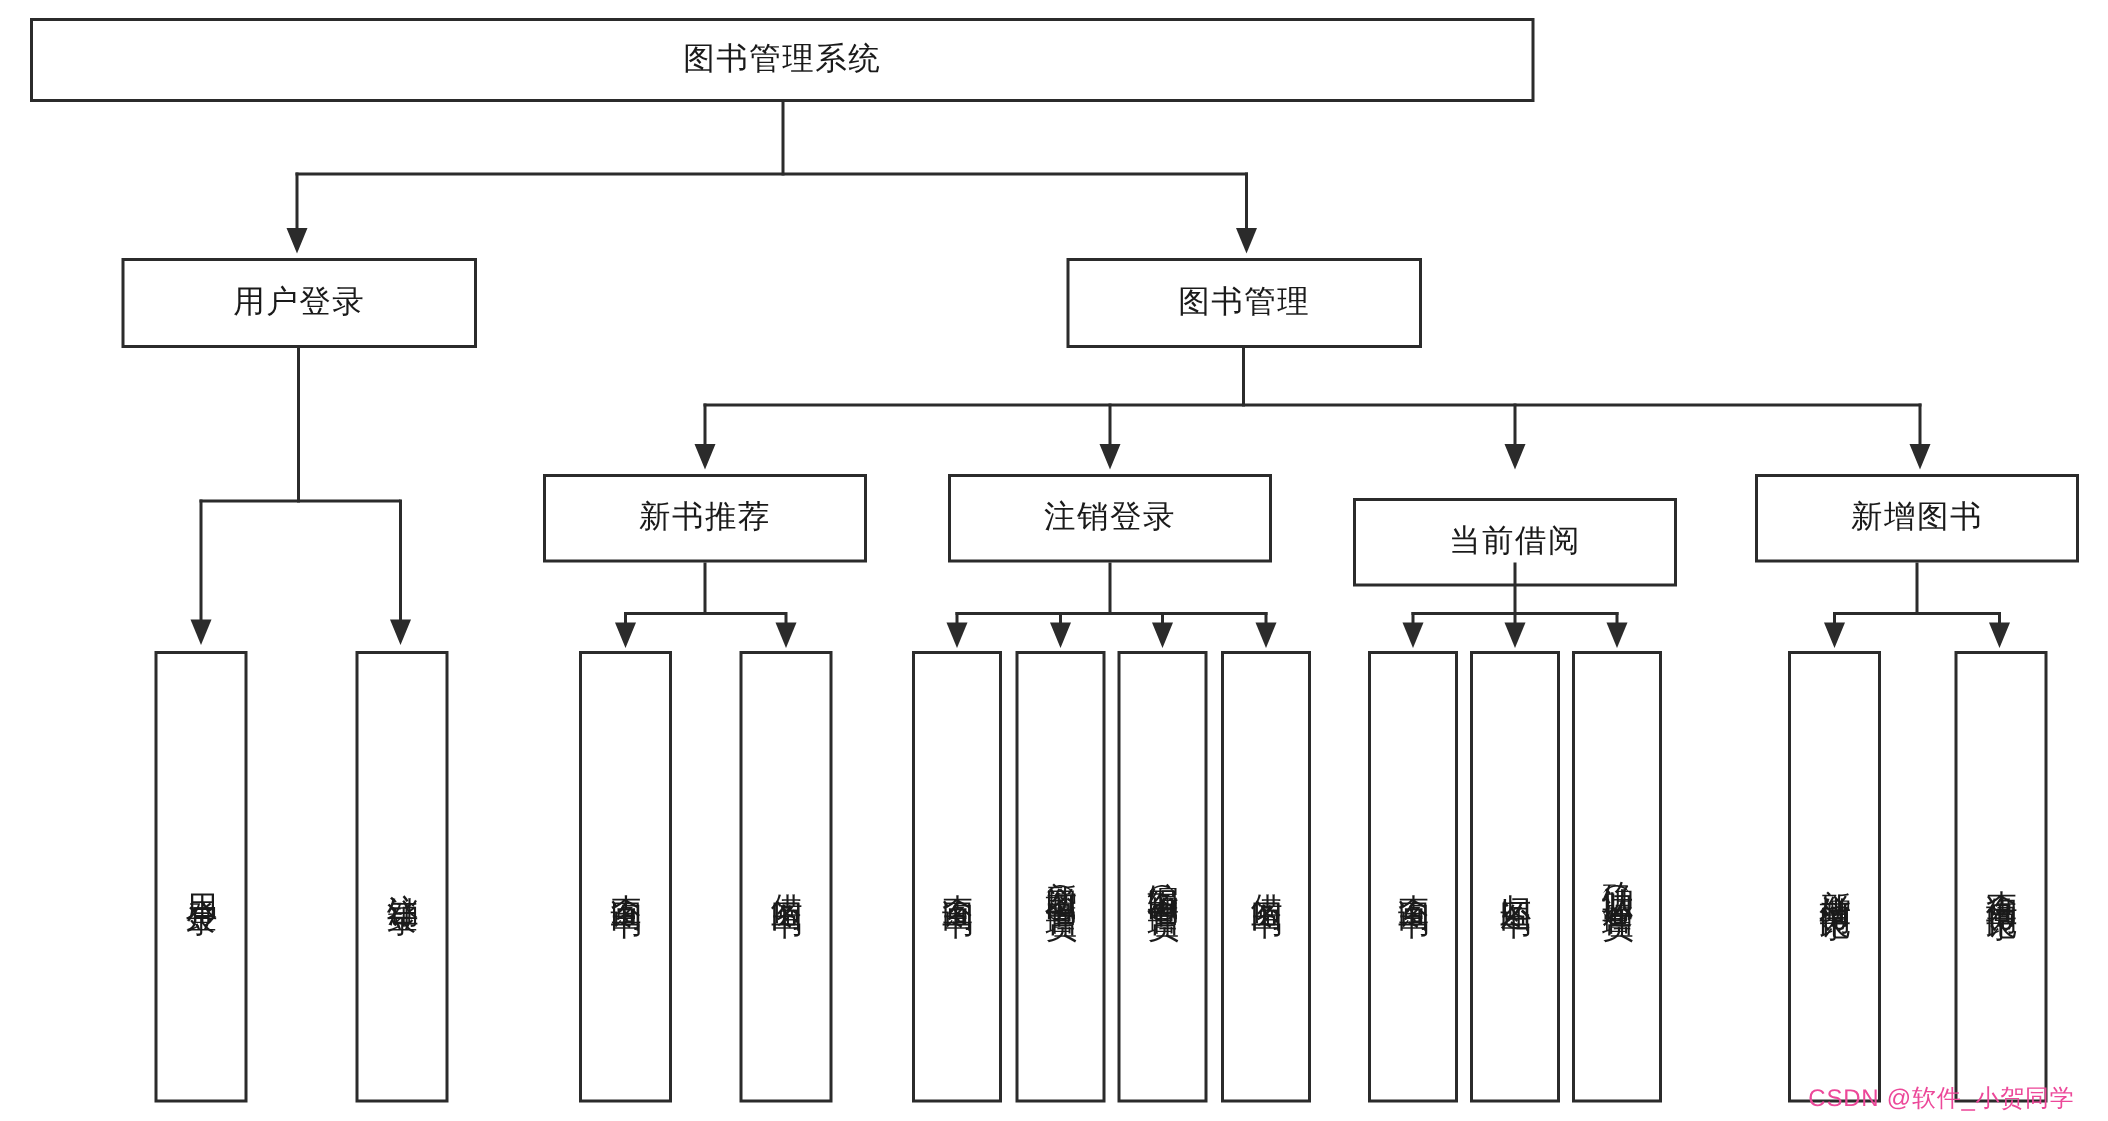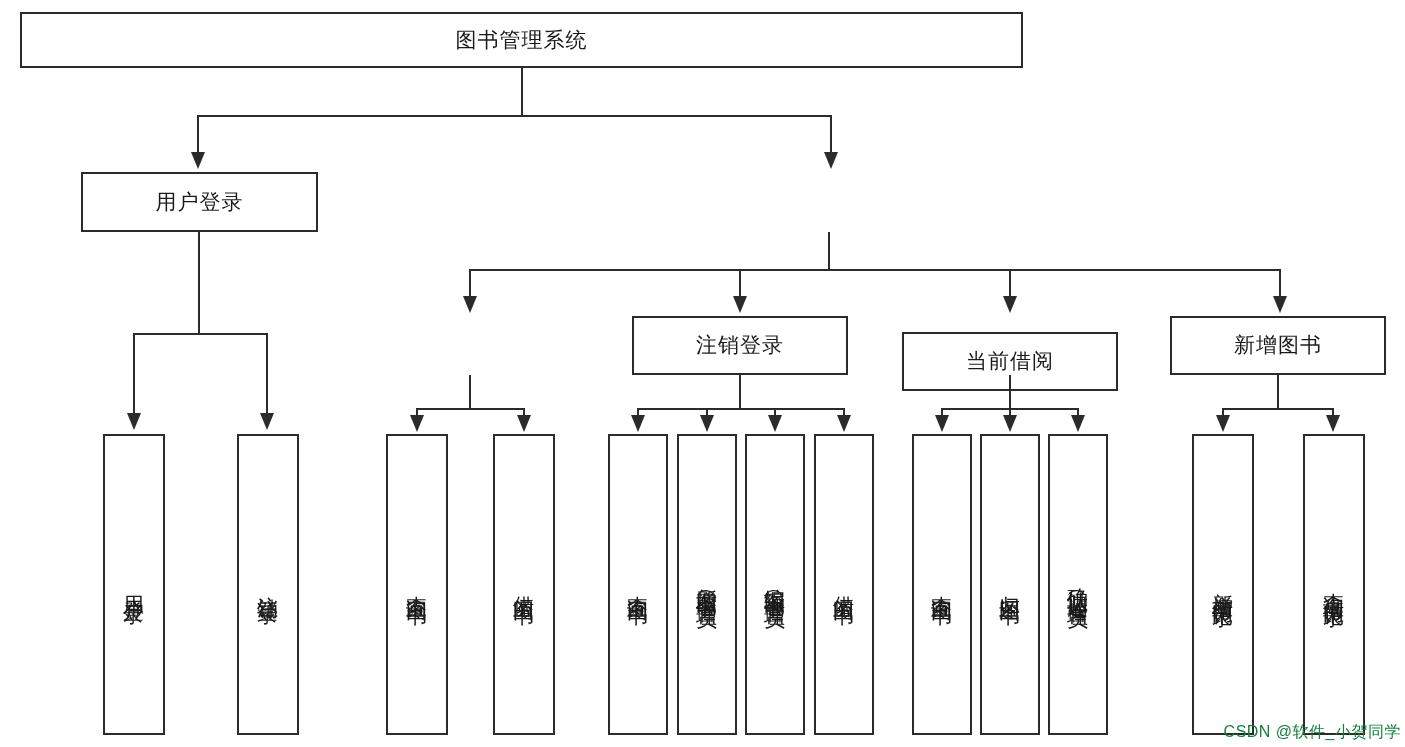--- a/index.html
+++ b/index.html
@@ -63,24 +63,24 @@
     position: absolute;
     width: 0;
     height: 0;
     border-left: 7px solid transparent;
     border-right: 7px solid transparent;
     border-top: 17px solid #2b2b2b;
   }
 
   #watermark {
     position: absolute;
-    right: 4px;
+    right: 22px;
     bottom: 4px;
     font-size: 16px;
-    color: #15803d;
+    color: #ec4899;
     white-space: nowrap;
     letter-spacing: 0.5px;
     text-align: right;
   }
 </style>
 </head>
 <body>
 
 <div id="canvas">
 
@@ -93,40 +93,46 @@
   <div class="edge h" style="left:197px; top:115px; width:635px; height:2px;"></div>
 
   <div class="edge v" style="left:197px; top:115px; width:2px; height:38px;"></div>
   <div class="arrow" style="left:191px; top:152px;"></div>
 
   <div class="edge v" style="left:830px; top:115px; width:2px; height:38px;"></div>
   <div class="arrow" style="left:824px; top:152px;"></div>
 
   <div class="node horiz" style="left:81px; top:172px; width:237px; height:60px;">
     <span class="label">用户登录</span>
+  </div>
+  <div class="node horiz" style="left:711px; top:172px; width:237px; height:60px;">
+    <span class="label">图书管理</span>
   </div>
 
   <div class="edge v" style="left:198px; top:232px; width:2px; height:103px;"></div>
   <div class="edge h" style="left:133px; top:333px; width:134px; height:2px;"></div>
   <div class="edge v" style="left:133px; top:333px; width:2px; height:81px;"></div>
   <div class="arrow" style="left:127px; top:413px;"></div>
   <div class="edge v" style="left:266px; top:333px; width:2px; height:81px;"></div>
   <div class="arrow" style="left:260px; top:413px;"></div>
 
   <div class="edge v" style="left:828px; top:232px; width:2px; height:39px;"></div>
   <div class="edge h" style="left:469px; top:269px; width:812px; height:2px;"></div>
   <div class="edge v" style="left:469px; top:269px; width:2px; height:28px;"></div>
   <div class="arrow" style="left:463px; top:296px;"></div>
   <div class="edge v" style="left:739px; top:269px; width:2px; height:28px;"></div>
   <div class="arrow" style="left:733px; top:296px;"></div>
   <div class="edge v" style="left:1009px; top:269px; width:2px; height:28px;"></div>
   <div class="arrow" style="left:1003px; top:296px;"></div>
   <div class="edge v" style="left:1279px; top:269px; width:2px; height:28px;"></div>
   <div class="arrow" style="left:1273px; top:296px;"></div>
 
+  <div class="node horiz" style="left:362px; top:316px; width:216px; height:59px;">
+    <span class="label">新书推荐</span>
+  </div>
   <div class="node horiz" style="left:632px; top:316px; width:216px; height:59px;">
     <span class="label">注销登录</span>
   </div>
   <div class="node horiz" style="left:902px; top:332px; width:216px; height:59px;">
     <span class="label">当前借阅</span>
   </div>
   <div class="node horiz" style="left:1170px; top:316px; width:216px; height:59px;">
     <span class="label">新增图书</span>
   </div>
 

